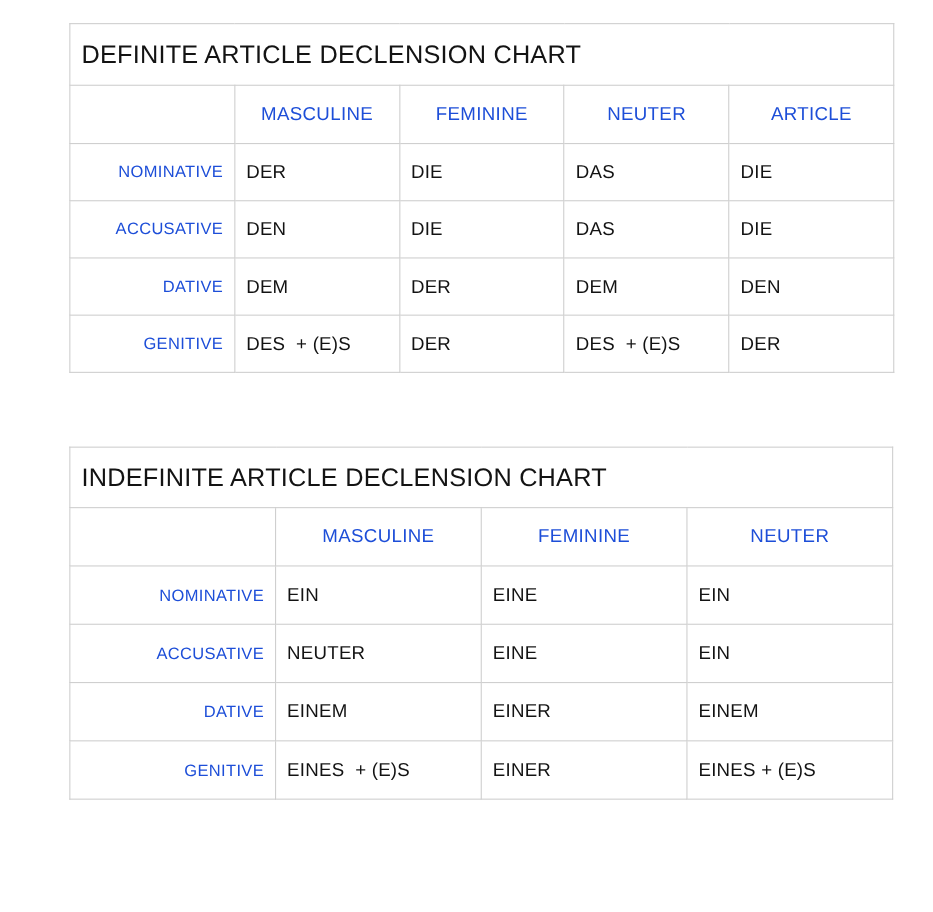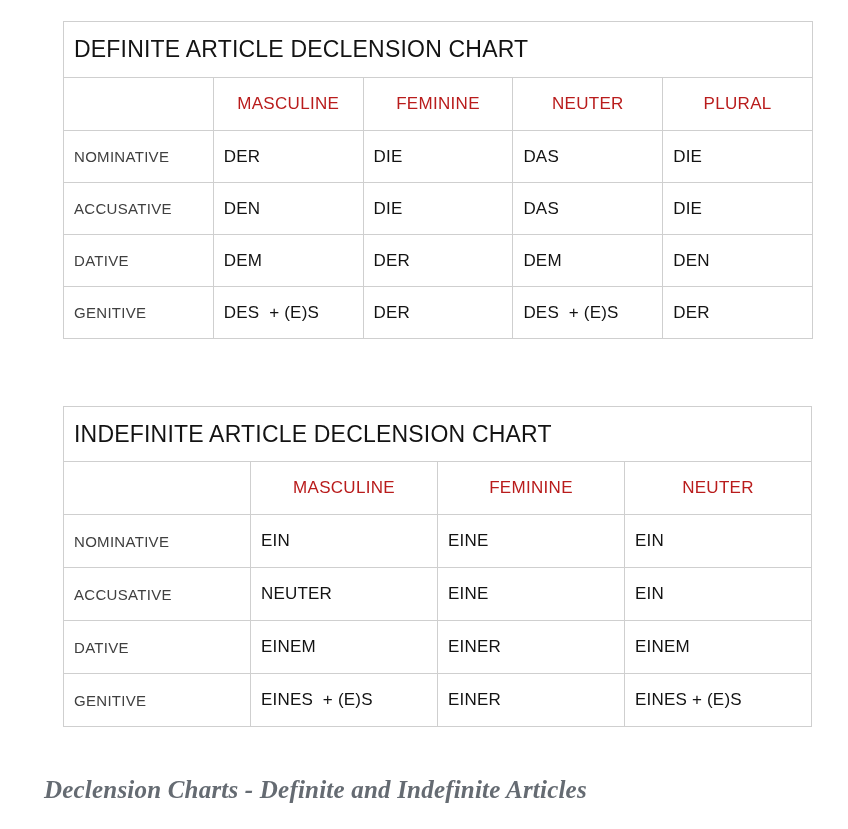--- a/index.html
+++ b/index.html
@@ -46,29 +46,29 @@
     color: #131313;
     padding-left: 13px;
     white-space: pre;
   }
 
   .col-head {
     text-align: center;
     font-size: 17px;
     font-weight: bold;
     letter-spacing: 0.3px;
-    color: #b91c1c;
+    color: #1d4ed8;
   }
 
   .row-head {
-    text-align: left;
+    text-align: right;
     font-size: 15px;
     font-weight: bold;
     letter-spacing: 0.3px;
-    color: #404040;
+    color: #1d4ed8;
     padding-right: 12px;
   }
 
   .cell-val {
     font-size: 17px;
     color: #131313;
     letter-spacing: 0.2px;
     white-space: pre;
   }
 
@@ -126,21 +126,21 @@
   <table class="decl-table" id="table-definite">
     <tbody>
       <tr class="r-title">
         <td class="table-title" colspan="5">DEFINITE ARTICLE DECLENSION CHART</td>
       </tr>
       <tr class="r-head">
         <td class="c0 blank-cell"></td>
         <td class="c1 col-head">MASCULINE</td>
         <td class="c2 col-head">FEMININE</td>
         <td class="c3 col-head">NEUTER</td>
-        <td class="c4 col-head">PLURAL</td>
+        <td class="c4 col-head">ARTICLE</td>
       </tr>
 
       <tr class="r-body">
         <td class="c0 row-head">NOMINATIVE</td>
         <td class="c1 cell-val">DER</td>
         <td class="c2 cell-val">DIE</td>
         <td class="c3 cell-val">DAS</td>
         <td class="c4 cell-val">DIE</td>
       </tr>
 
@@ -205,15 +205,14 @@
 
       <tr class="r-body">
         <td class="c0 row-head">GENITIVE</td>
         <td class="c1 cell-val">EINES  + (E)S</td>
         <td class="c2 cell-val">EINER</td>
         <td class="c3 cell-val">EINES + (E)S</td>
       </tr>
     </tbody>
   </table>
 
-  <div id="figure-caption">Declension Charts - Definite and Indefinite Articles</div>
 
 </div>
 
 </body></html>

